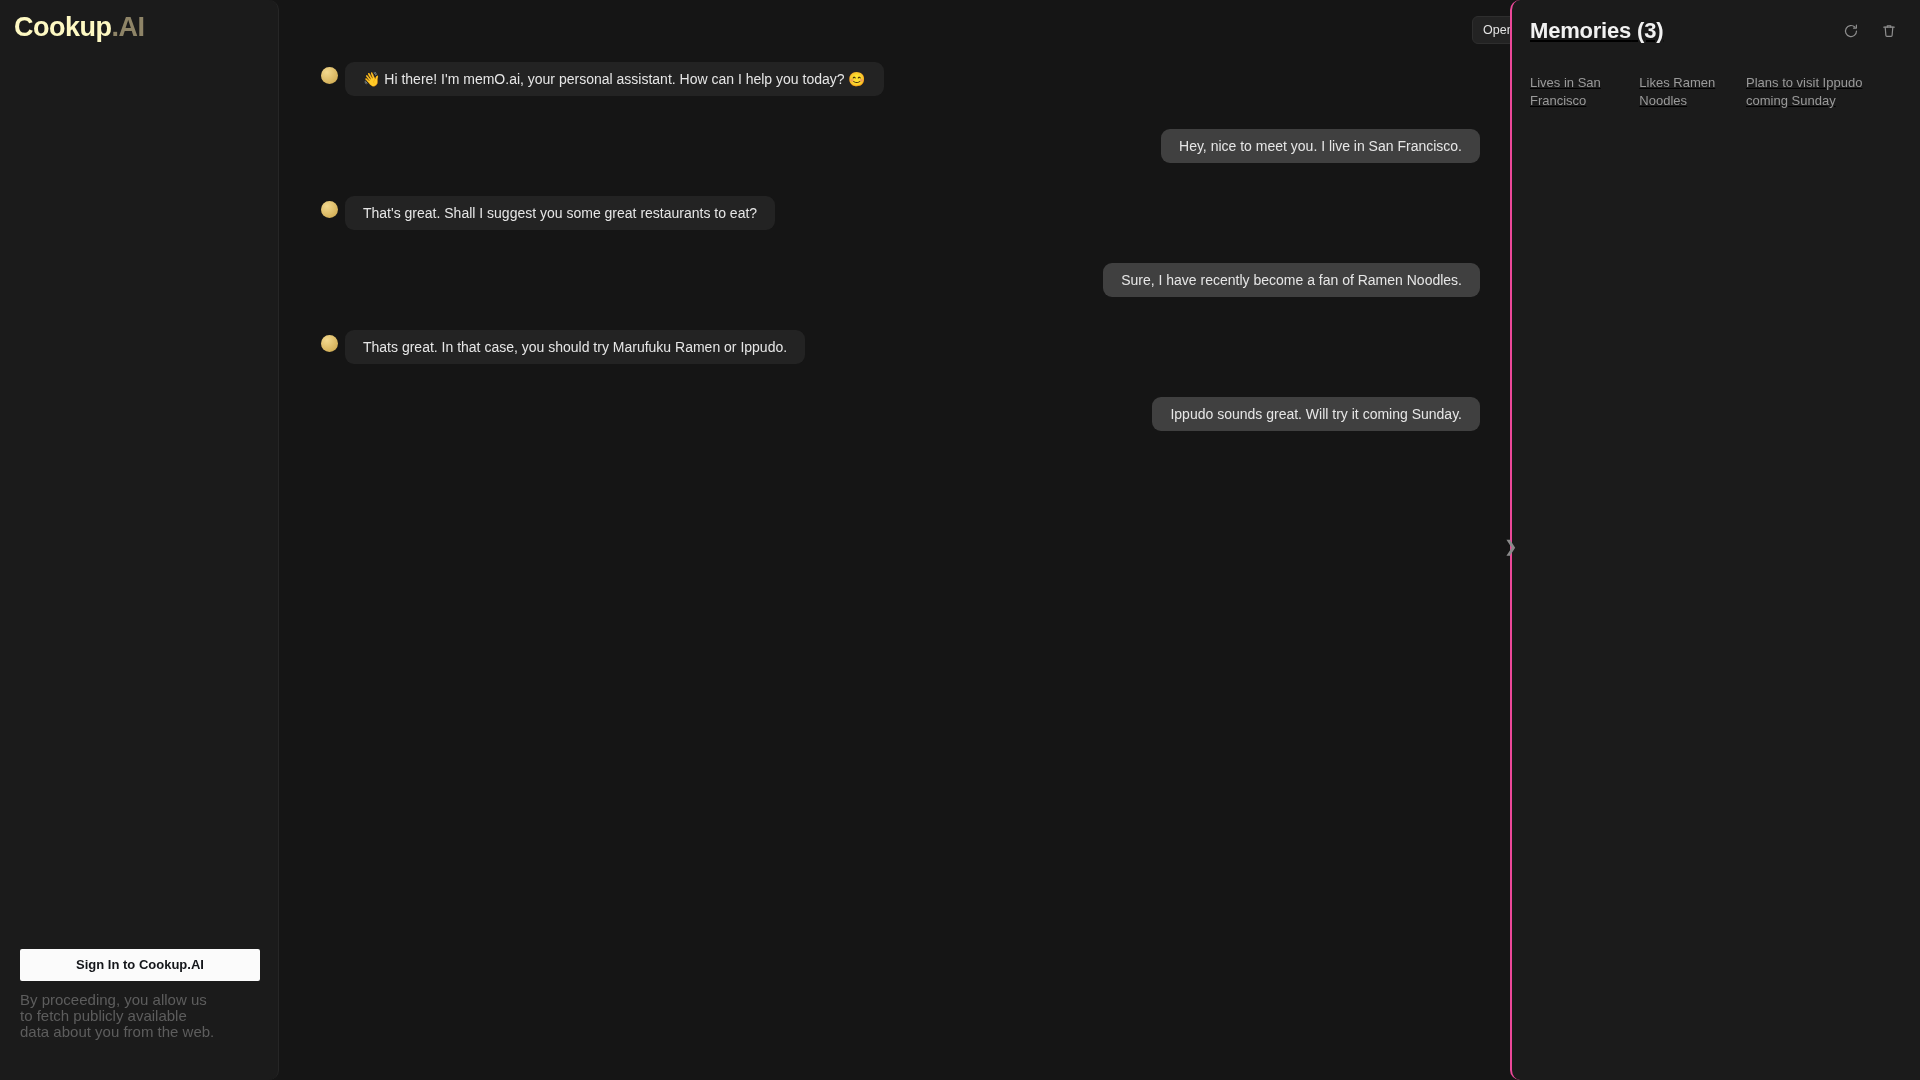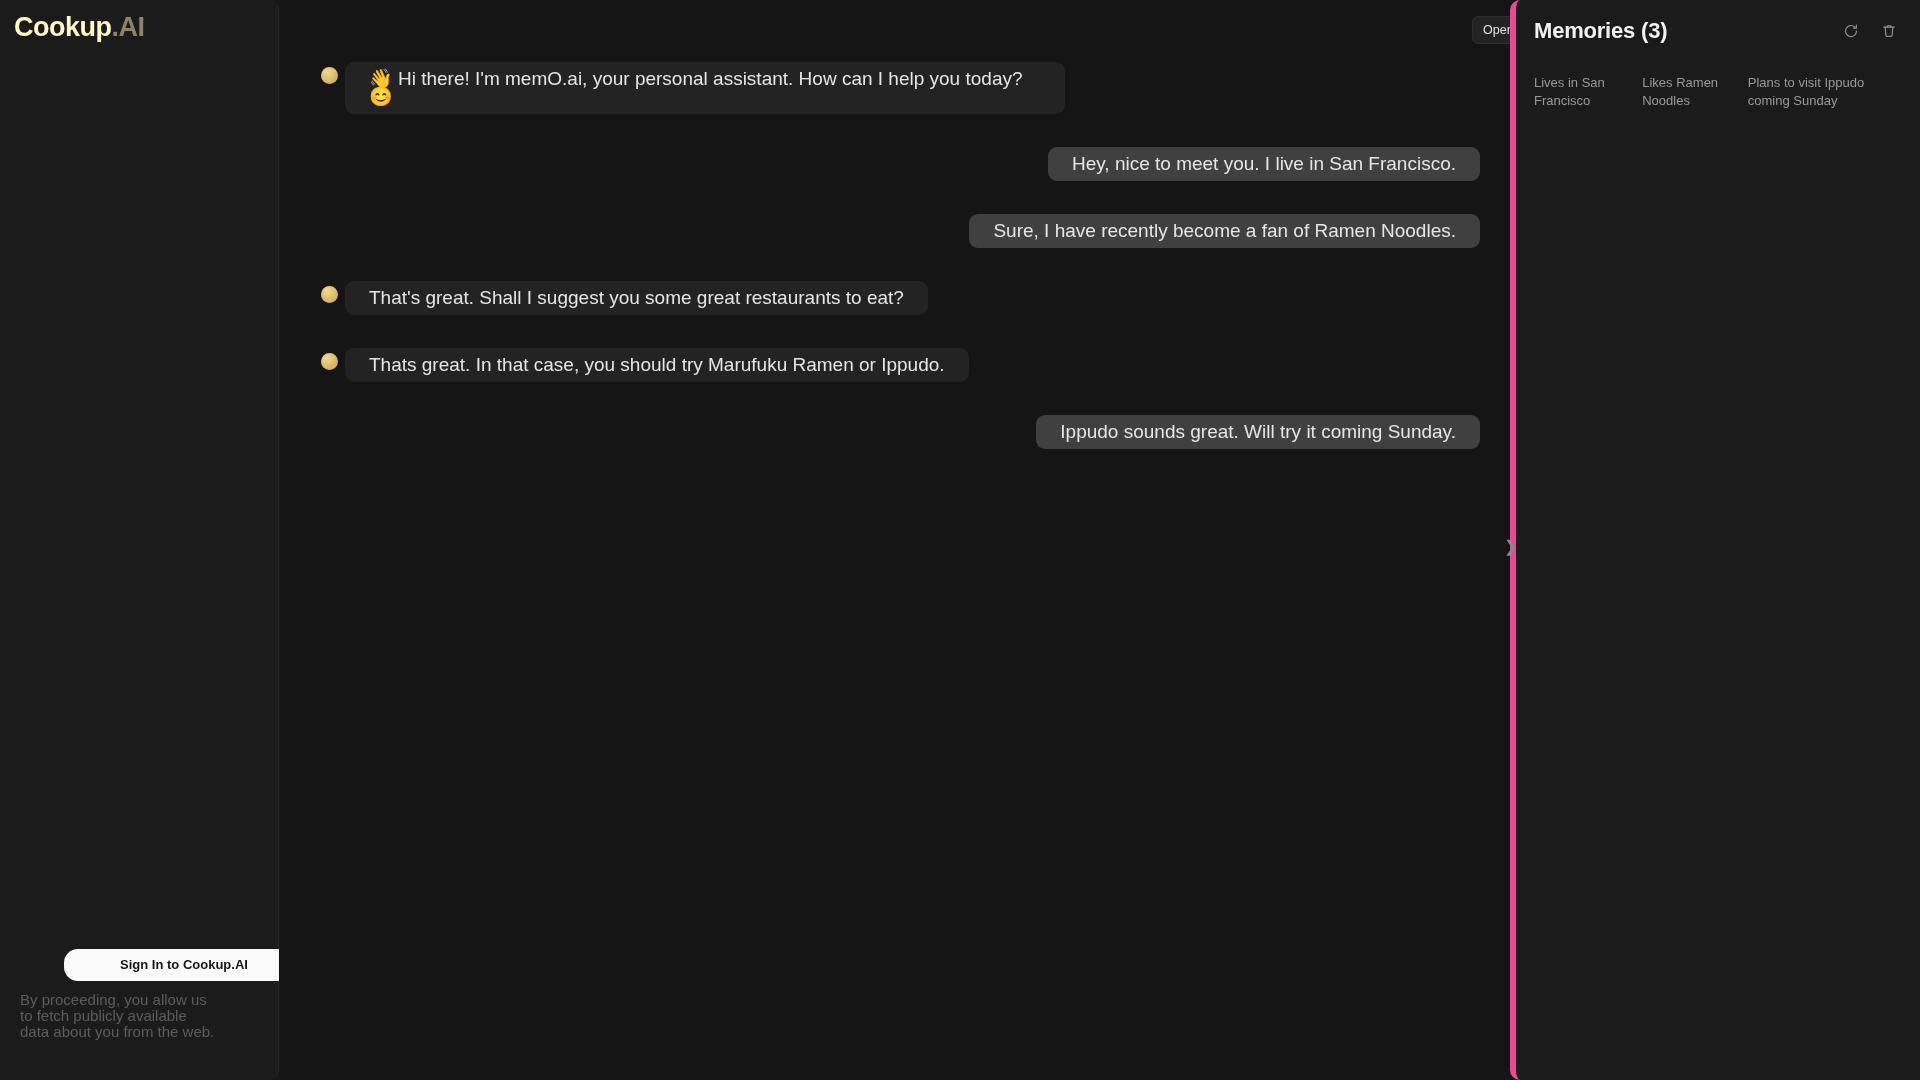--- a/index.html
+++ b/index.html
@@ -50,24 +50,23 @@
     display: block;
     width: 240px;
     height: 32px;
     line-height: 32px;
     text-align: center;
     background: #fbfbfb;
     color: #14161a;
     font-size: 13px;
     font-weight: bold;
     border: none;
-    border-radius: 14px;
+    border-radius: 2px;
     cursor: pointer;
     font-family: "Liberation Sans", sans-serif;
-    margin-left: 44px;
   }
   .signin-note {
     margin-top: 11px;
     width: 200px;
     color: #5d5d5d;
     font-size: 15px;
     line-height: 16px;
   }
 
   
@@ -133,23 +132,23 @@
     border-radius: 50%;
     background: radial-gradient(circle at 35% 30%, #f3d98f, #d6b35c 70%, #b08f3e);
     flex: 0 0 17px;
     margin-top: 5px;
     margin-left: 22px;
     margin-right: 7px;
   }
   .bubble {
     background: #232323;
     color: #e6e6e6;
-    font-size: 19px;
+    font-size: 14px;
     line-height: 18px;
-    padding: 8px 24px;
+    padding: 8px 18px;
     border-radius: 9px;
     max-width: 720px;
   }
   .bubble.user {
     background: #404040;
   }
 
   
   .drag-handle {
     position: absolute;
@@ -163,24 +162,25 @@
     cursor: col-resize;
     z-index: 5;
   }
 
   
   .memories {
     width: 410px;
     flex: 0 0 410px;
     height: 1080px;
     background: #1b1b1b;
-    border-left: 6px solid #ec4899;
+    border-left: 2px solid #ec4899;
     border-radius: 10px 0 0 10px;
     position: relative;
     padding: 14px 18px;
+    text-decoration: underline;
   }
   .mem-header {
     display: flex;
     align-items: center;
     justify-content: space-between;
     height: 34px;
   }
   .mem-title {
     font-size: 22px;
     font-weight: bold;
@@ -252,27 +252,27 @@
 
       <div class="msg-row assistant">
         <div class="avatar"></div>
         <div class="bubble">👋 Hi there! I'm memO.ai, your personal assistant. How can I help you today? 😊</div>
       </div>
 
       <div class="msg-row user">
         <div class="bubble user">Hey, nice to meet you. I live in San Francisco.</div>
       </div>
 
-      <div class="msg-row user">
-        <div class="bubble user">Sure, I have recently become a fan of Ramen Noodles.</div>
-      </div>
-
       <div class="msg-row assistant">
         <div class="avatar"></div>
         <div class="bubble">That's great. Shall I suggest you some great restaurants to eat?</div>
+      </div>
+
+      <div class="msg-row user">
+        <div class="bubble user">Sure, I have recently become a fan of Ramen Noodles.</div>
       </div>
 
       <div class="msg-row assistant">
         <div class="avatar"></div>
         <div class="bubble">Thats great. In that case, you should try Marufuku Ramen or Ippudo.</div>
       </div>
 
       <div class="msg-row user">
         <div class="bubble user">Ippudo sounds great. Will try it coming Sunday.</div>
       </div>

